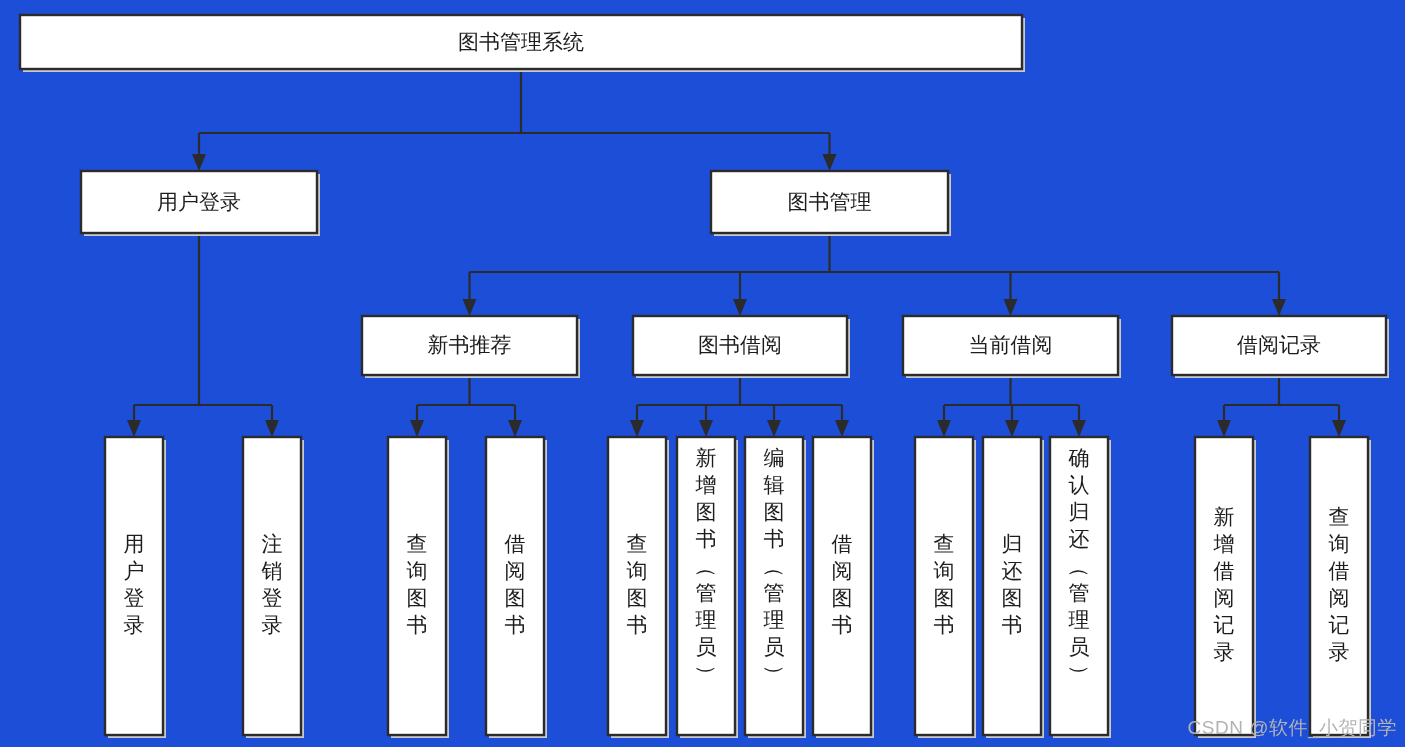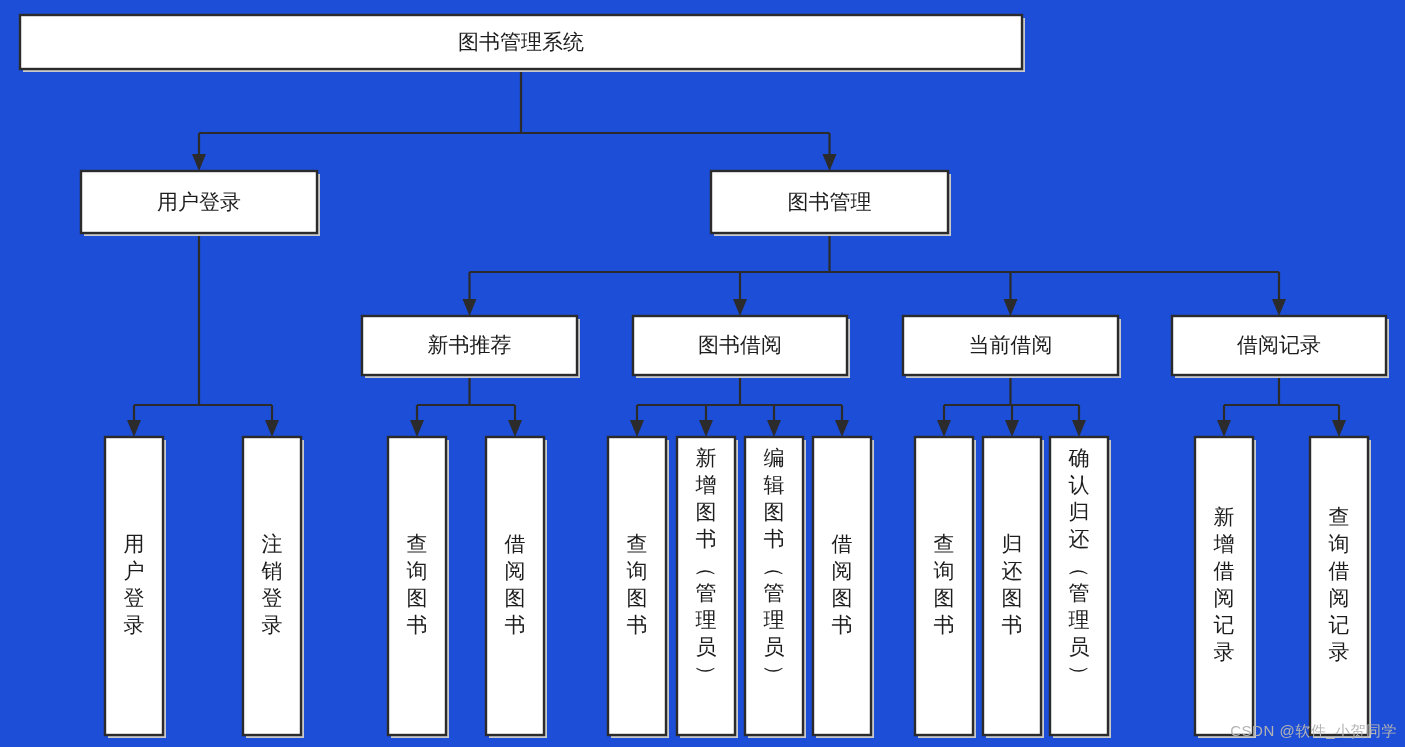--- a/index.html
+++ b/index.html
@@ -58,21 +58,21 @@
     font-size: 21px;
     fill: #1d1d1d;
     text-anchor: middle;
     dominant-baseline: middle;
   }
   .watermark {
     position: absolute;
     right: 8px;
     bottom: 6px;
     font-family: "Liberation Sans", "DejaVu Sans", sans-serif;
-    font-size: 15px;
+    font-size: 19px;
     color: #b3b3b3;
     white-space: nowrap;
     letter-spacing: 0.5px;
     margin-left: 44px;
   }
 </style>
 </head>
 <body>
 
 <div id="diagram-root">

